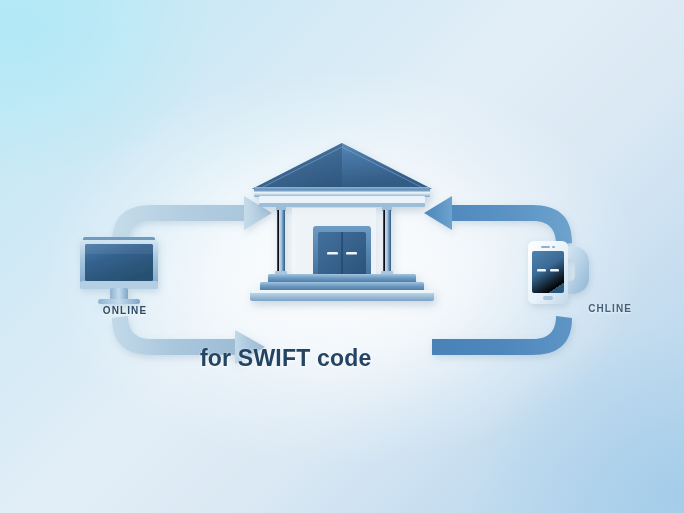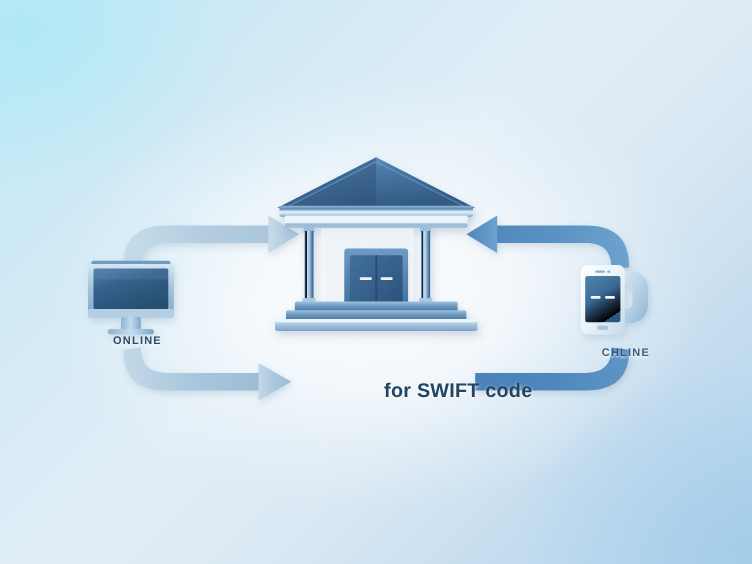--- a/index.html
+++ b/index.html
@@ -42,32 +42,33 @@
     font-size: 10px;
     letter-spacing: 1.1px;
     font-weight: 700;
     color: #2e4a66;
     text-align: center;
     white-space: nowrap;
     text-shadow: 0 1px 2px rgba(255,255,255,0.85);
   }
   #label-online { left: 62px; top: 305px; width: 126px; }
   #label-offline {
-    left: 506px; top: 316px; width: 126px;
+    left: 506px; top: 303px; width: 126px;
     color: #35516d;
     filter: blur(0.45px);
     opacity: 0.9;
+    text-align: right;
   }
   #center-caption {
     position: absolute;
     left: 200px;
     top: 345px;
     width: 284px;
-    text-align: right;
-    font-size: 18px;
+    text-align: left;
+    font-size: 23px;
     font-weight: 600;
     color: #244463;
     letter-spacing: 0.2px;
     white-space: nowrap;
     text-shadow: 0 1px 3px rgba(255,255,255,0.9);
   }
 </style>
 </head>
 <body>
 

